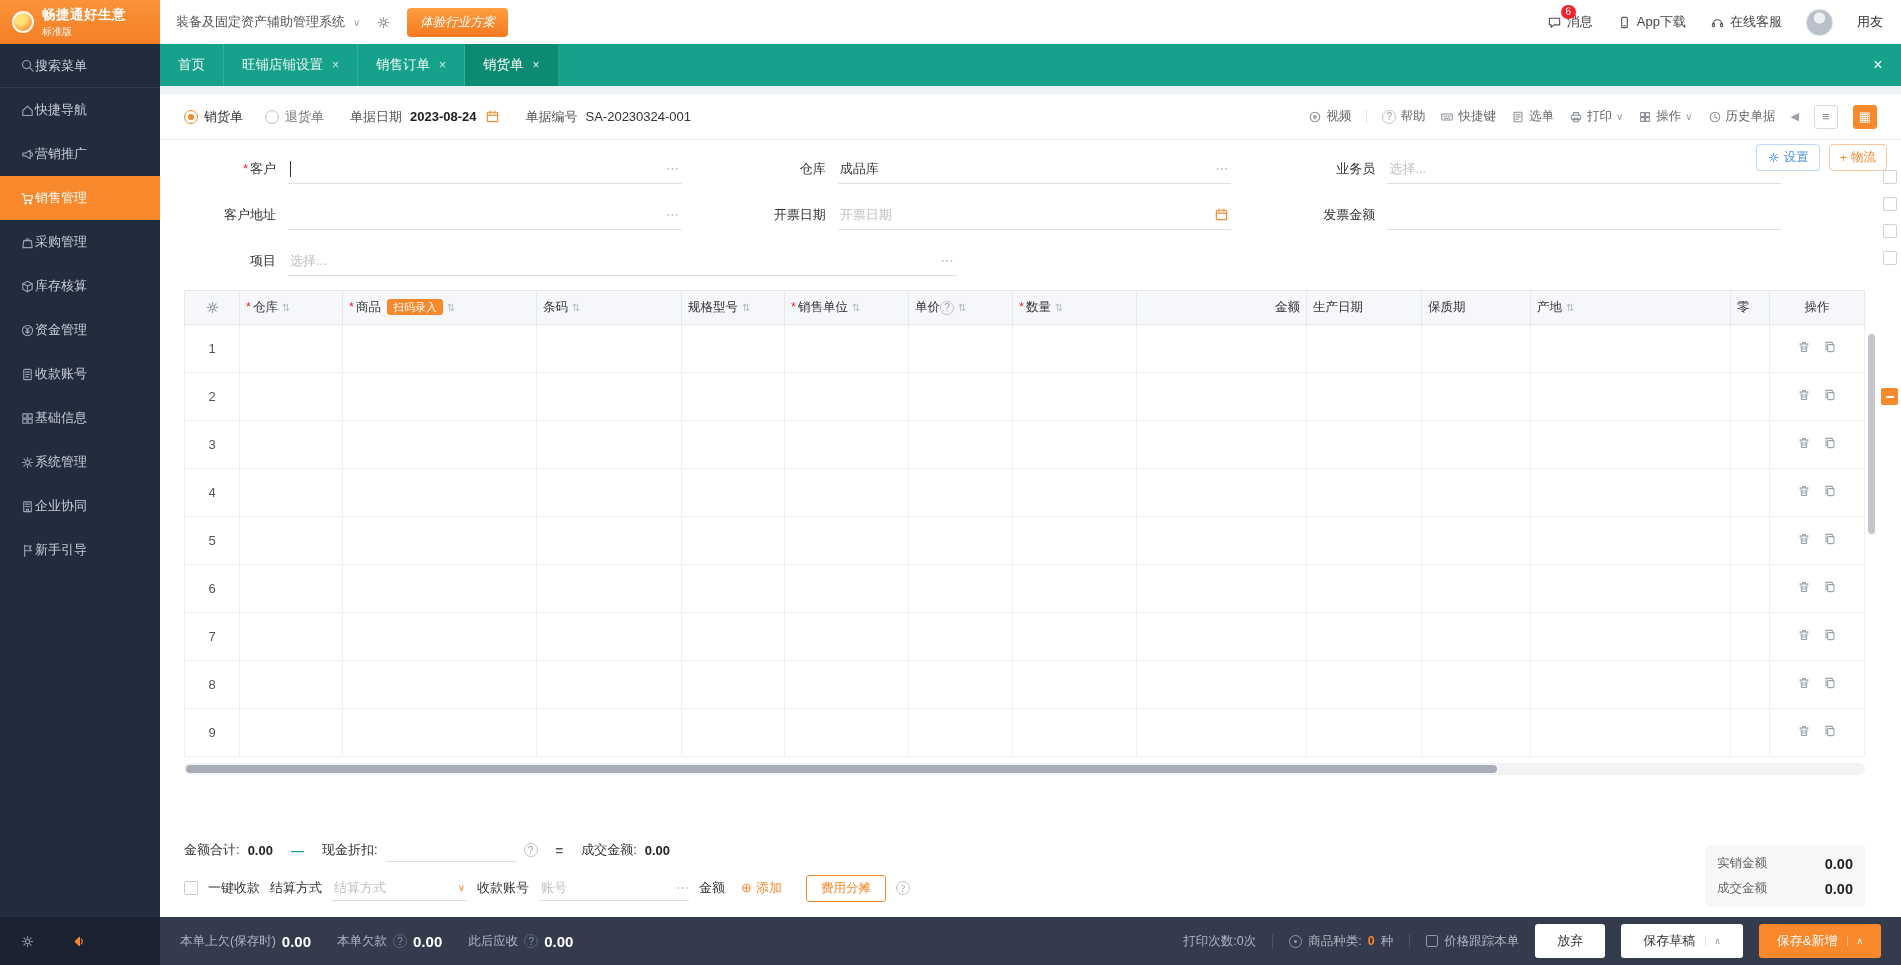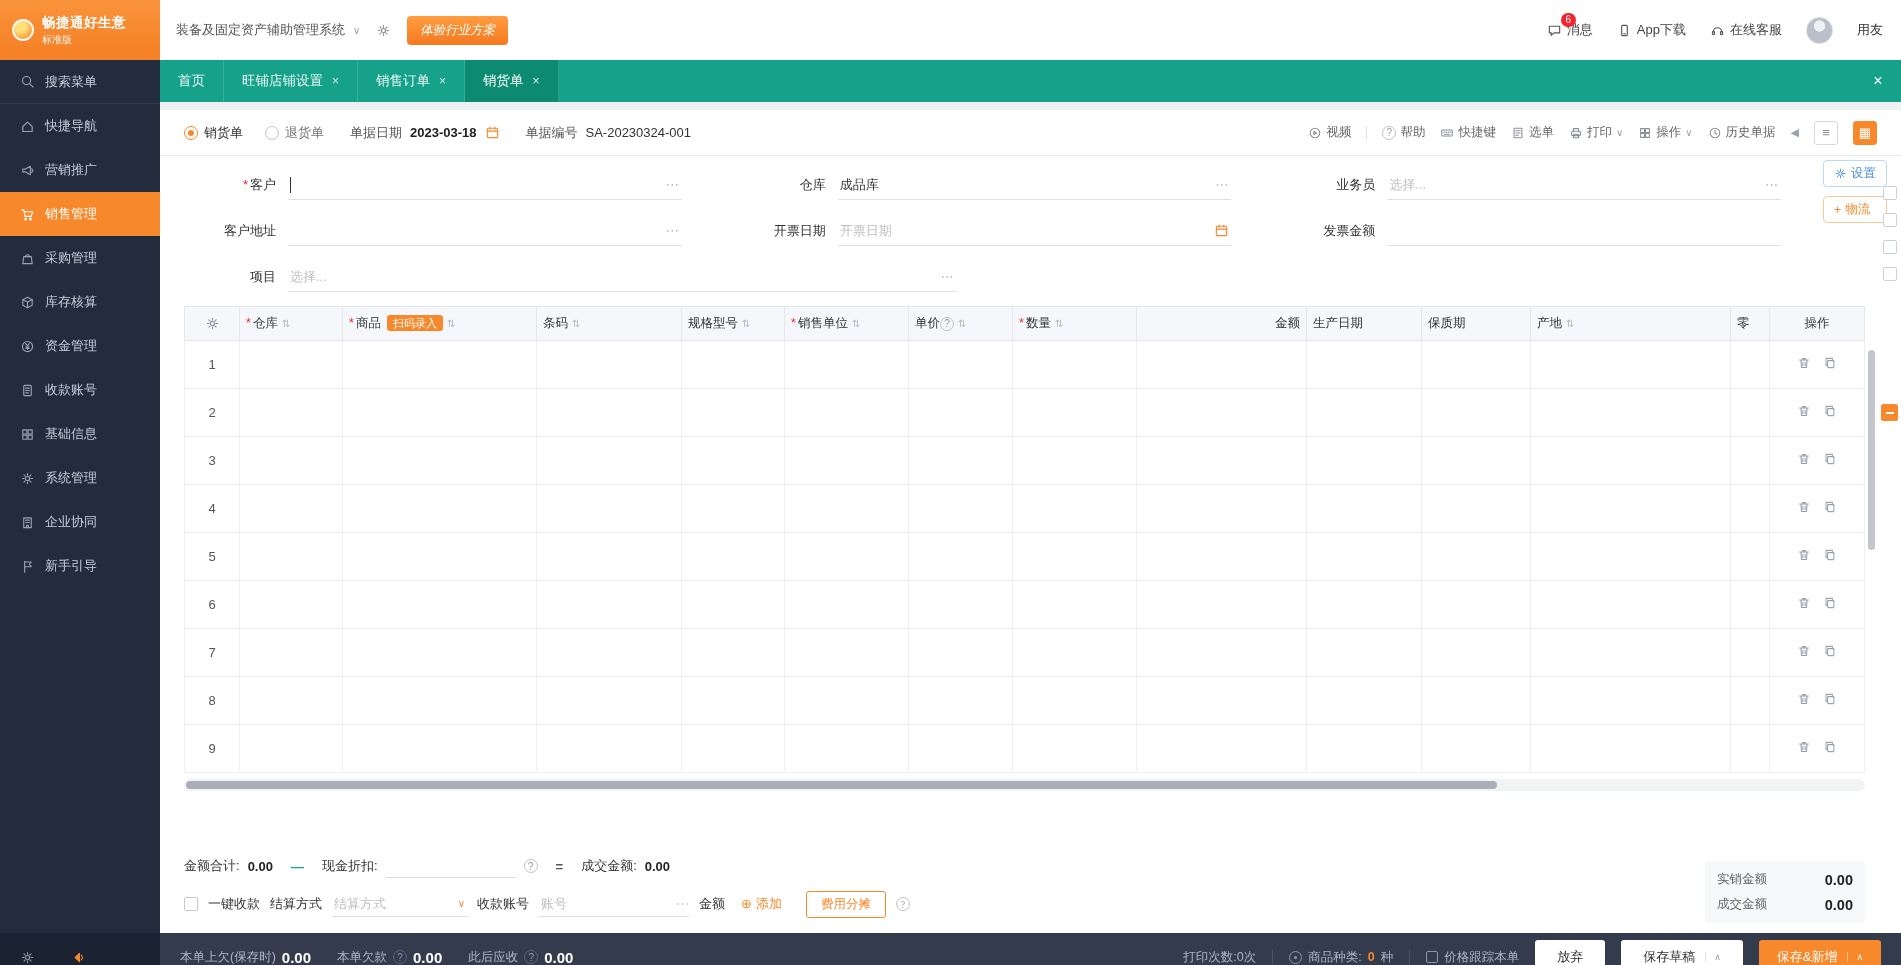--- a/index.html
+++ b/index.html
@@ -1,21 +1,21 @@
 <!DOCTYPE html>
 <html><head>
 <meta charset="utf-8">
 <style>
   * { box-sizing: border-box; margin: 0; padding: 0; }
   html,body { width:1901px; height:965px; overflow:hidden;
     font-family:"Liberation Sans","DejaVu Sans",sans-serif; font-size:13px; color:#333; background:#fff; }
   .svgi { width:15px; height:15px; fill:none; stroke:currentColor; stroke-width:1.2; stroke-linecap:round; stroke-linejoin:round; flex:none; }
 
   
-  .topbar { height:60px; display:flex; align-items:center; background:#fff;border-radius:12px; }
+  .topbar { height:44px; display:flex; align-items:center; background:#fff;border-radius:12px; }
   .logo { width:160px; height:100%; background:linear-gradient(180deg,#f9933a,#f57f26); color:#fff;
     display:flex; align-items:center; gap:8px; padding-left:12px; flex:none; }
   .logo-mark { width:22px; height:22px; border-radius:50%;
     background:radial-gradient(circle at 35% 30%, #ffe27a 0 30%, #ffb24d 60%, #f57f26 100%);
     border:2px solid rgba(255,255,255,.9); flex:none; }
   .logo-title { font-size:13.5px; font-weight:bold; letter-spacing:.5px; }
   .logo-badge { font-size:10px; opacity:.92; margin-top:1px; }
   .sys-select { margin-left:16px; display:flex; align-items:center; gap:8px; color:#555; cursor:default; }
   .chev { color:#9aa0a8; font-size:10px; }
   .top-gear { margin-left:16px; color:#8a8f96; display:flex; }
@@ -25,21 +25,21 @@
   .top-item { display:flex; align-items:center; gap:5px; position:relative; color:#444; }
   .top-item .svgi { color:#555; }
   .msg-badge { position:absolute; top:-8px; left:14px; background:#f5222d; color:#fff; font-size:10px;
     min-width:15px; height:14px; line-height:14px; text-align:center; border-radius:8px; padding:0 3px; }
   .avatar { width:27px; height:27px; border-radius:50%;
     background:radial-gradient(circle at 50% 32%, #eef1f4 0 26%, #b9c0c9 27% 100%); border:1px solid #d7dbe0; }
 
   
   .main-row { display:flex; height:921px; }
   .sidebar { width:160px; flex:none; background:#232c3d; color:#c7cdd9; display:flex; flex-direction:column; }
-  .side-item { height:44px; display:flex; align-items:center; gap:10px; padding-left:20px; font-size:13px; cursor:default; }
+  .side-item { height:44px; display:flex; align-items:center; padding-left:20px; font-size:13px; cursor:default; }
   .side-item .svgi { color:#98a2b6; }
   .side-item.first { border-bottom:1px solid rgba(255,255,255,.08); }
   .side-item.active { background:#f7882b; color:#fff; }
   .side-item.active .svgi { color:#fff; }
   .sidebar-footer { margin-top:auto; height:48px; background:#1b2332; display:flex; align-items:center; gap:36px; padding:0 20px; }
   .sf-icon { color:#8e97a8; display:flex; }
   .sf-icon.orange { color:#f7882b; }
 
   .main-col { flex:1; min-width:0; display:flex; flex-direction:column; background:#fff; }
 
@@ -87,21 +87,21 @@
   .fcol.c3 { padding-right:120px; }
   .flabel { width:104px; flex:none; text-align:right; padding-right:12px; color:#333; white-space:nowrap; }
   .req { color:#f5222d; font-style:normal; margin-right:2px; }
   .finput { flex:1; min-width:0; border-bottom:1px solid #e0e0e0; height:30px; display:flex; align-items:center;
     position:relative; padding:0 20px 0 2px; }
   .finput .ph { color:#c0c0c0; }
   .finput .more { position:absolute; right:2px; color:#b8b8b8; letter-spacing:1px; }
   .finput .cal-suffix { position:absolute; right:2px; display:flex; color:#f7882b; }
   .caret { width:1px; height:16px; background:#333; animation:blink 1s steps(1) infinite; }
   @keyframes blink { 50% { opacity:0; } }
-  .float-btns { position:absolute; right:14px; top:58px; display:flex; flex-direction:column; gap:9px; z-index:5; }
+  .float-btns { position:absolute; right:14px; top:58px; display:flex; flex-direction:row; gap:9px; z-index:5; }
   .fbtn { display:flex; align-items:center; gap:4px; background:#fff; border-radius:4px; font-size:12.5px;
     padding:4px 10px; font-family:inherit; }
   .fbtn.settings { color:#4a90e2; border:1px solid #bcd7f7; }
   .fbtn.logistics { color:#f7882b; border:1px solid #f8c89c; }
   .fbtn .svgi { width:13px; height:13px; }
 
   
   .table-wrap { flex:none; margin:6px 36px 0 24px; position:relative; }
   table { border-collapse:collapse; table-layout:fixed; width:1680px; }
   th { height:34px; background:#f5f7fa; border:1px solid #e4e7ec; font-weight:normal; font-size:12.5px;
@@ -363,21 +363,21 @@
               <span class="radio sel" data-name="radio-selected-icon"></span>
               <span class="radio-label">销货单</span>
             </div>
             <div class="radio-item" data-name="radio-return-slip">
               <span class="radio" data-name="radio-icon"></span>
               <span class="radio-label dim">退货单</span>
             </div>
           </div>
           <div class="field-inline" data-name="doc-date-field">
             <span class="flabel-inline">单据日期</span>
-            <span class="date-value" data-name="doc-date-value">2023-03-18</span>
+            <span class="date-value" data-name="doc-date-value">2023-08-24</span>
             <span class="cal-icon" data-name="calendar-icon">
               <svg class="svgi" viewBox="0 0 16 16">
                   <rect x="2.5" y="3.5" width="11" height="10" rx="1"></rect>
                   <path d="M2.5 6.5h11M5.5 2.5v2M10.5 2.5v2"></path>
                 </svg>
             </span>
           </div>
           <div class="field-inline" data-name="doc-number-field">
             <span class="flabel-inline">单据编号</span>
             <span class="num-value" data-name="doc-number-value">SA-20230324-001</span>

